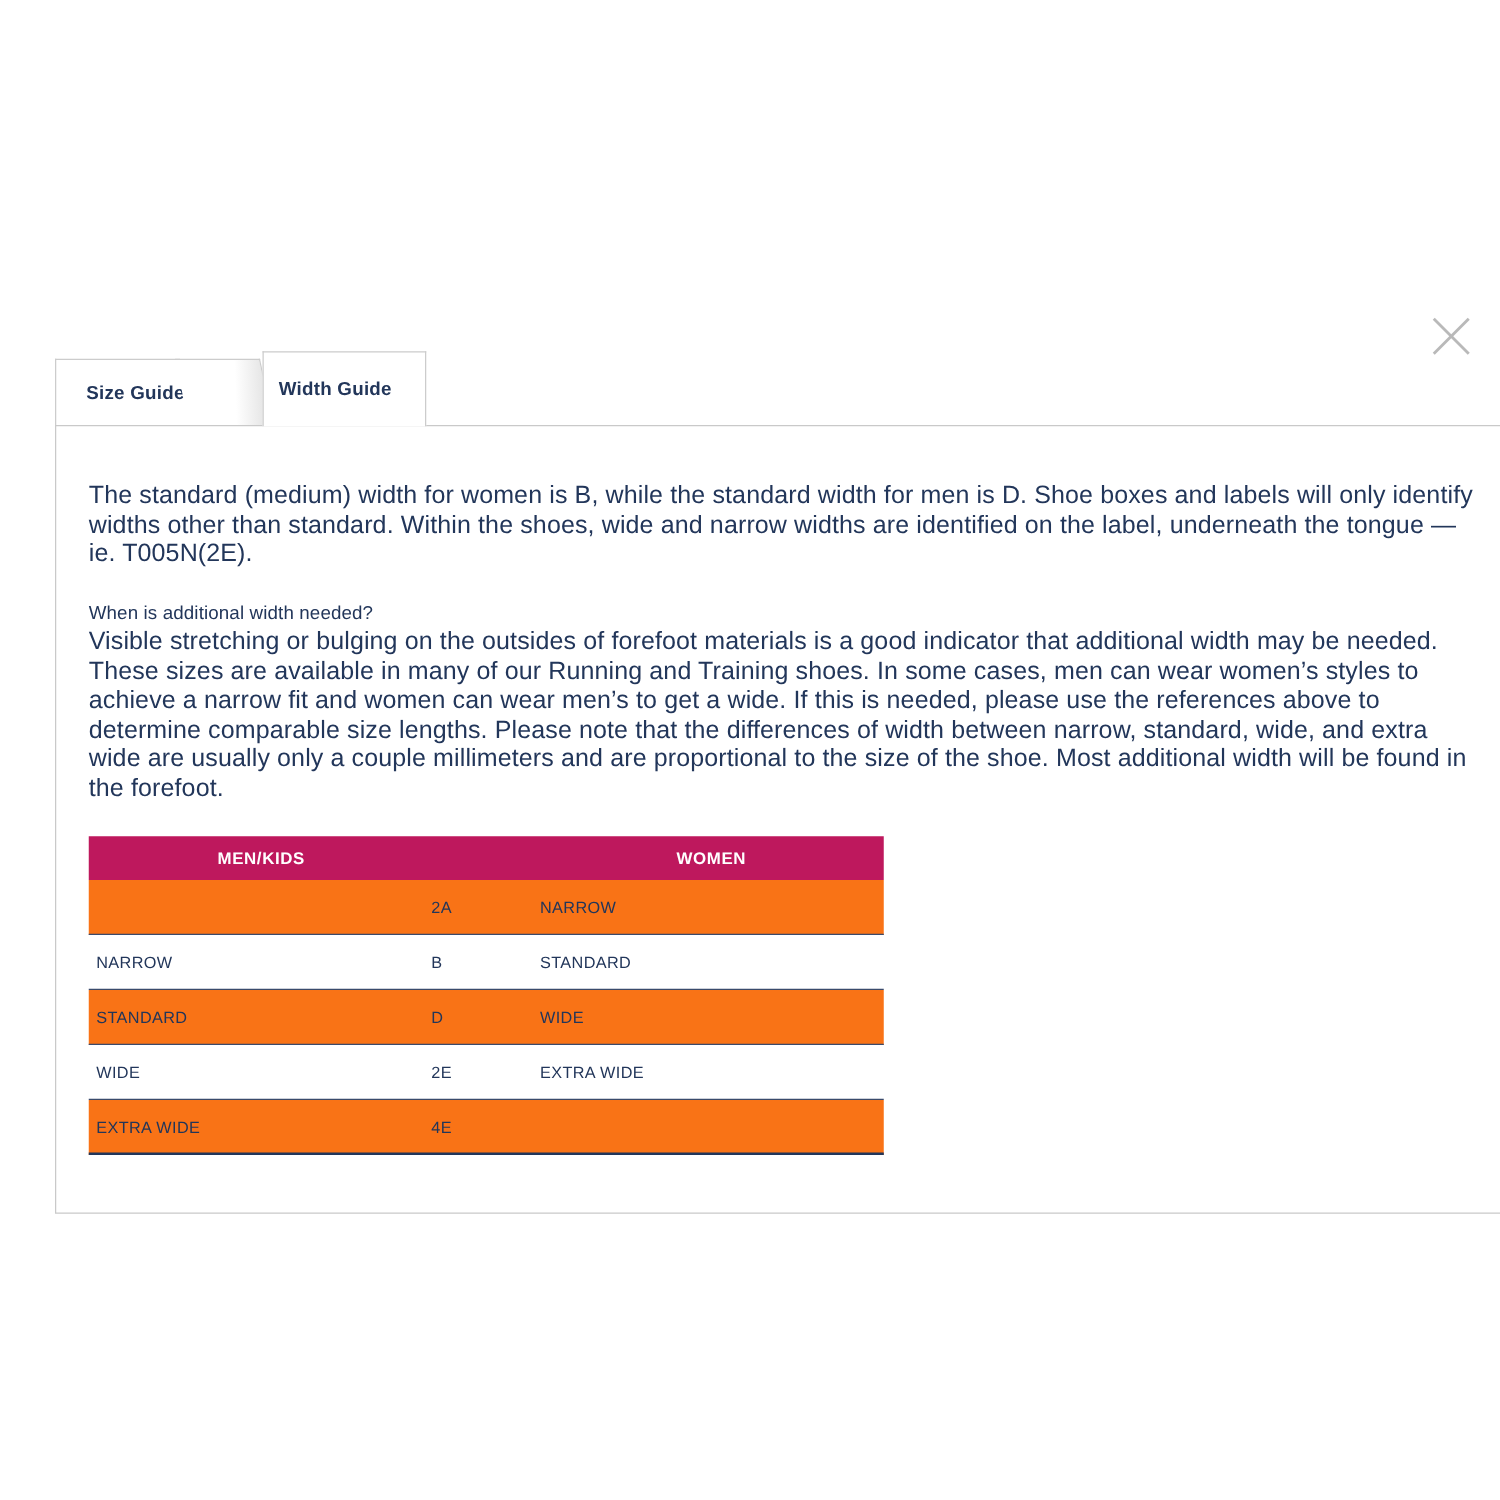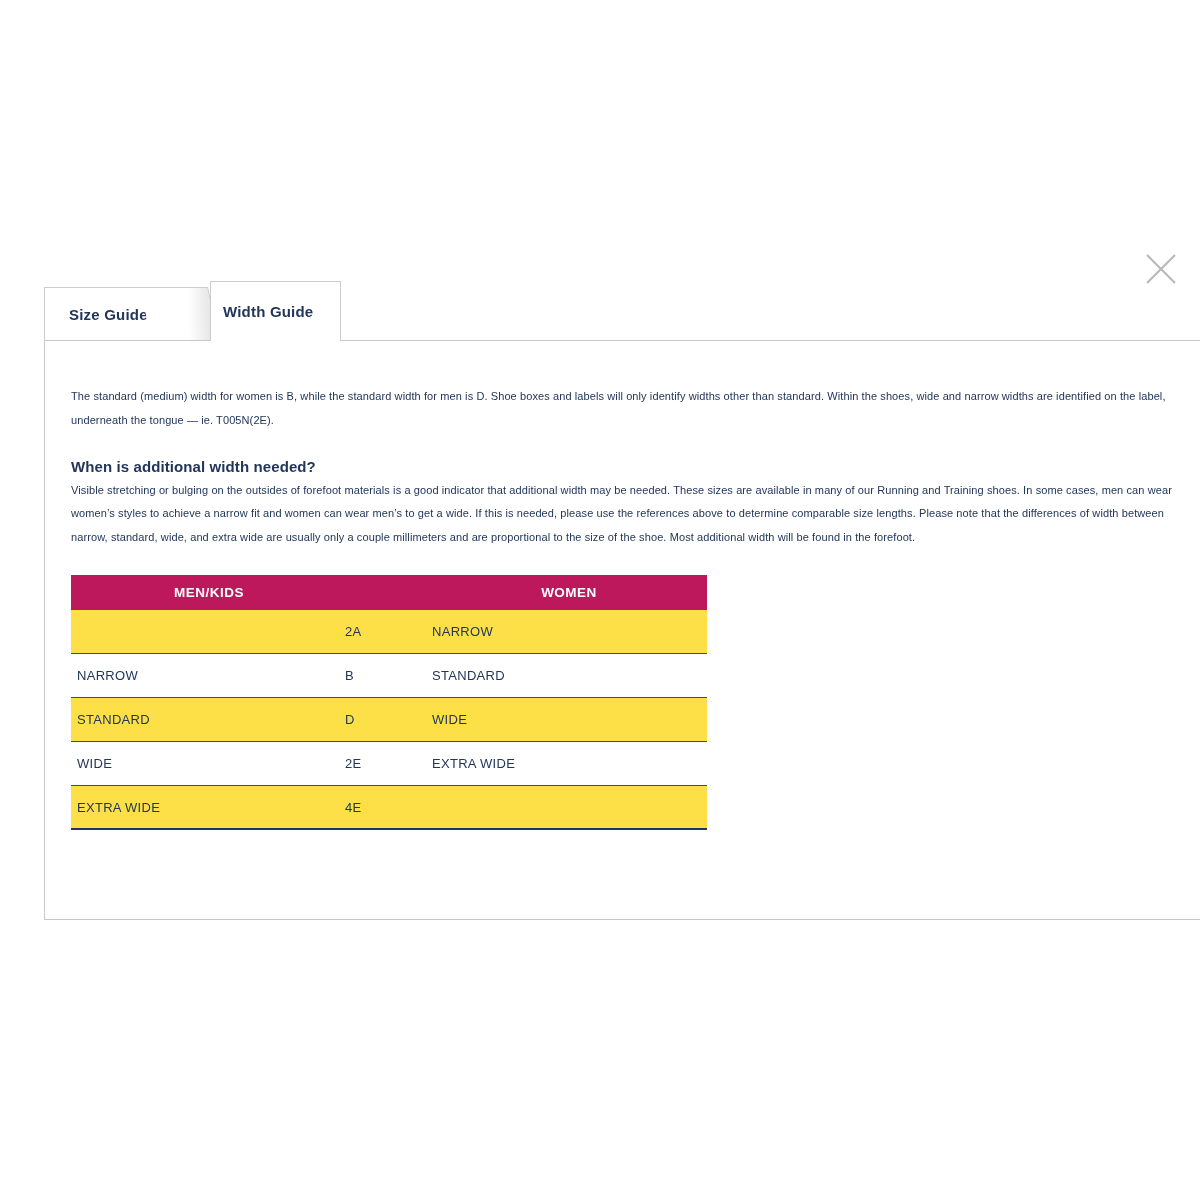--- a/index.html
+++ b/index.html
@@ -55,39 +55,39 @@
     padding-left: 12px; z-index: 3;
   }
 
   
   .panel {
     position: relative; z-index: 1;
     border: 1px solid #c9c9c9; background: #fff;
     padding: 44px 46px 46px 26px;
     min-height: 580px;
   }
-  .panel p { font-size: 11px; line-height: 23.5px; letter-spacing: 0.1px; }
+  .panel p { font-size: 20px; line-height: 23.5px; letter-spacing: 0.1px; }
   .intro { margin-bottom: 23px; }
-  .q-heading { font-size: 15px; line-height: 23.5px; font-weight: 700; letter-spacing: 0.1px; }
+  .q-heading { font-size: 15px; line-height: 23.5px; font-weight: 400; letter-spacing: 0.1px; }
 
   
   .wtable { width: 636px; margin-top: 26px; }
   .wt-head {
     display: flex; align-items: center;
     height: 35px; background: #be185d; color: #ffffff;
     font-size: 13.5px; font-weight: 700; letter-spacing: 0.5px;
   }
   .wt-head .h1 { width: 276px; text-align: center; }
   .wt-head .h2 { flex: 1; margin-left: 84px; text-align: center; }
   .wt-row {
     display: flex; align-items: center;
     height: 44px; font-size: 13px; letter-spacing: 0.3px;
     border-bottom: 1px solid #3a4a6b; background: #ffffff;
   }
-  .wt-row.alt { background: #fde047; }
+  .wt-row.alt { background: #f97316; }
   .wt-row:last-child { border-bottom: 2px solid #22365a; }
   .wt-row .c1 { width: 274px; padding-left: 6px; }
   .wt-row .c2 { width: 87px; }
   .wt-row .c3 { flex: 1; }
 </style>
 </head>
 <body>
 
 <div class="close-btn">
   <svg width="36" height="36" viewBox="0 0 36 36">

